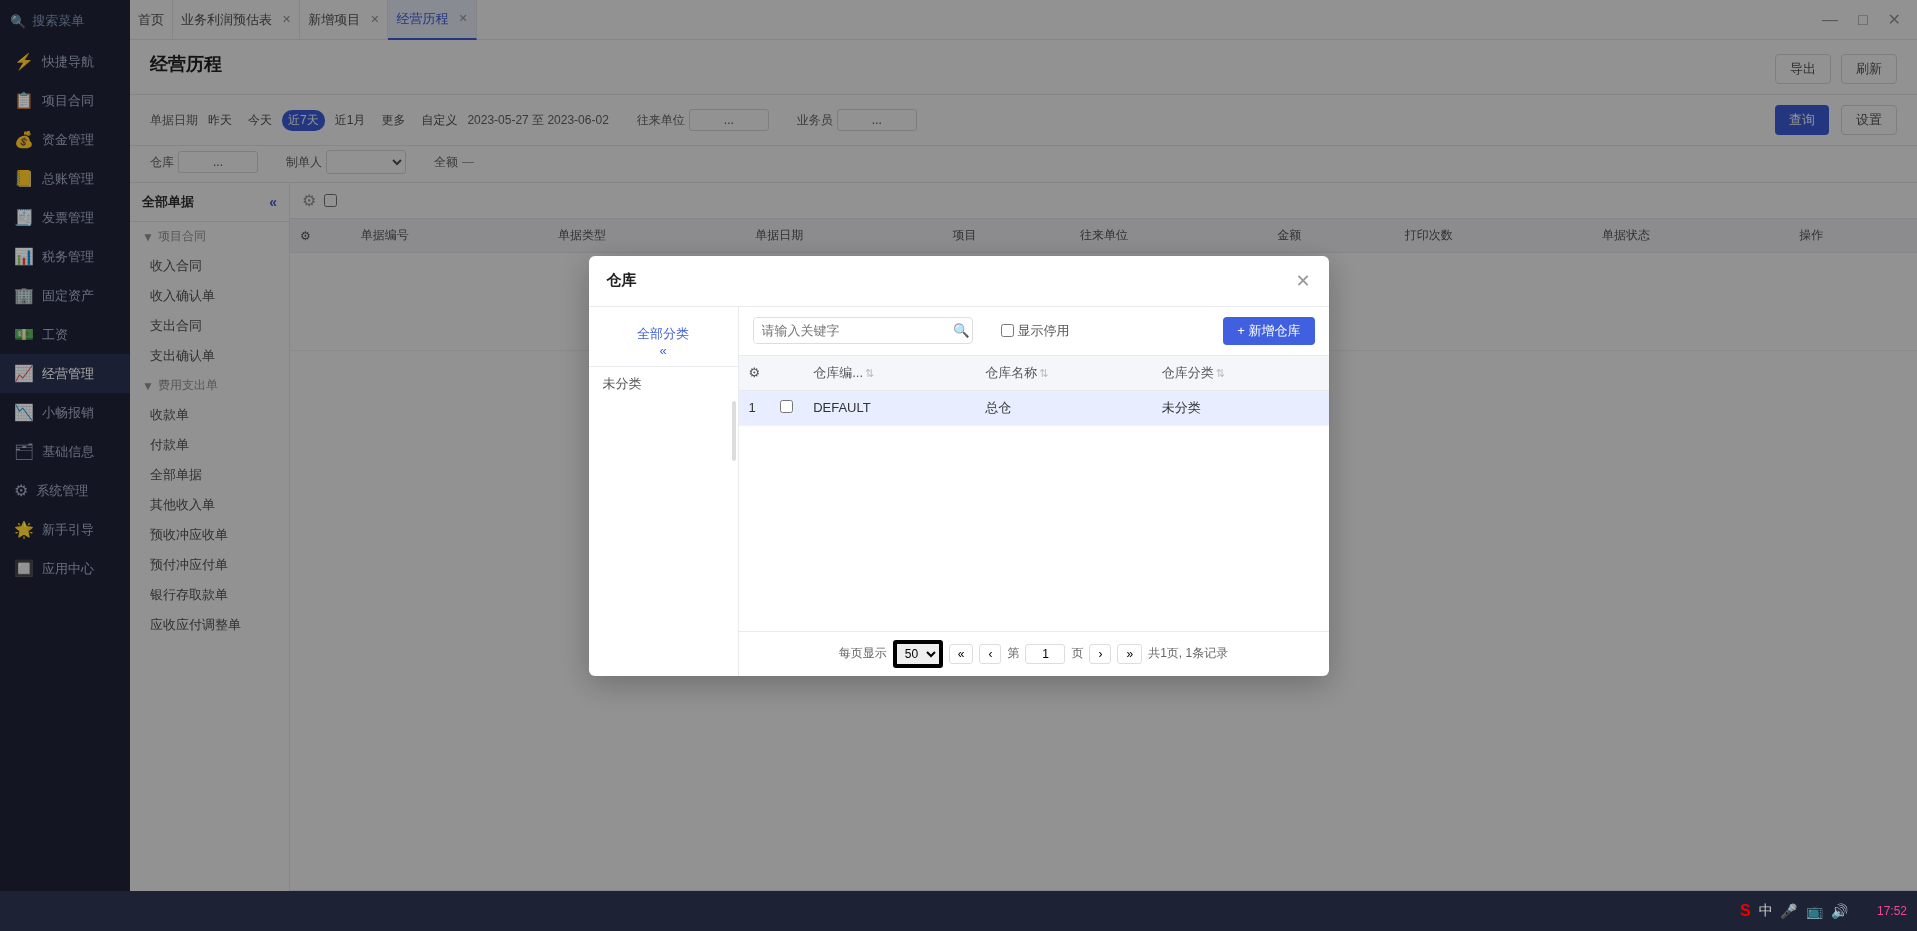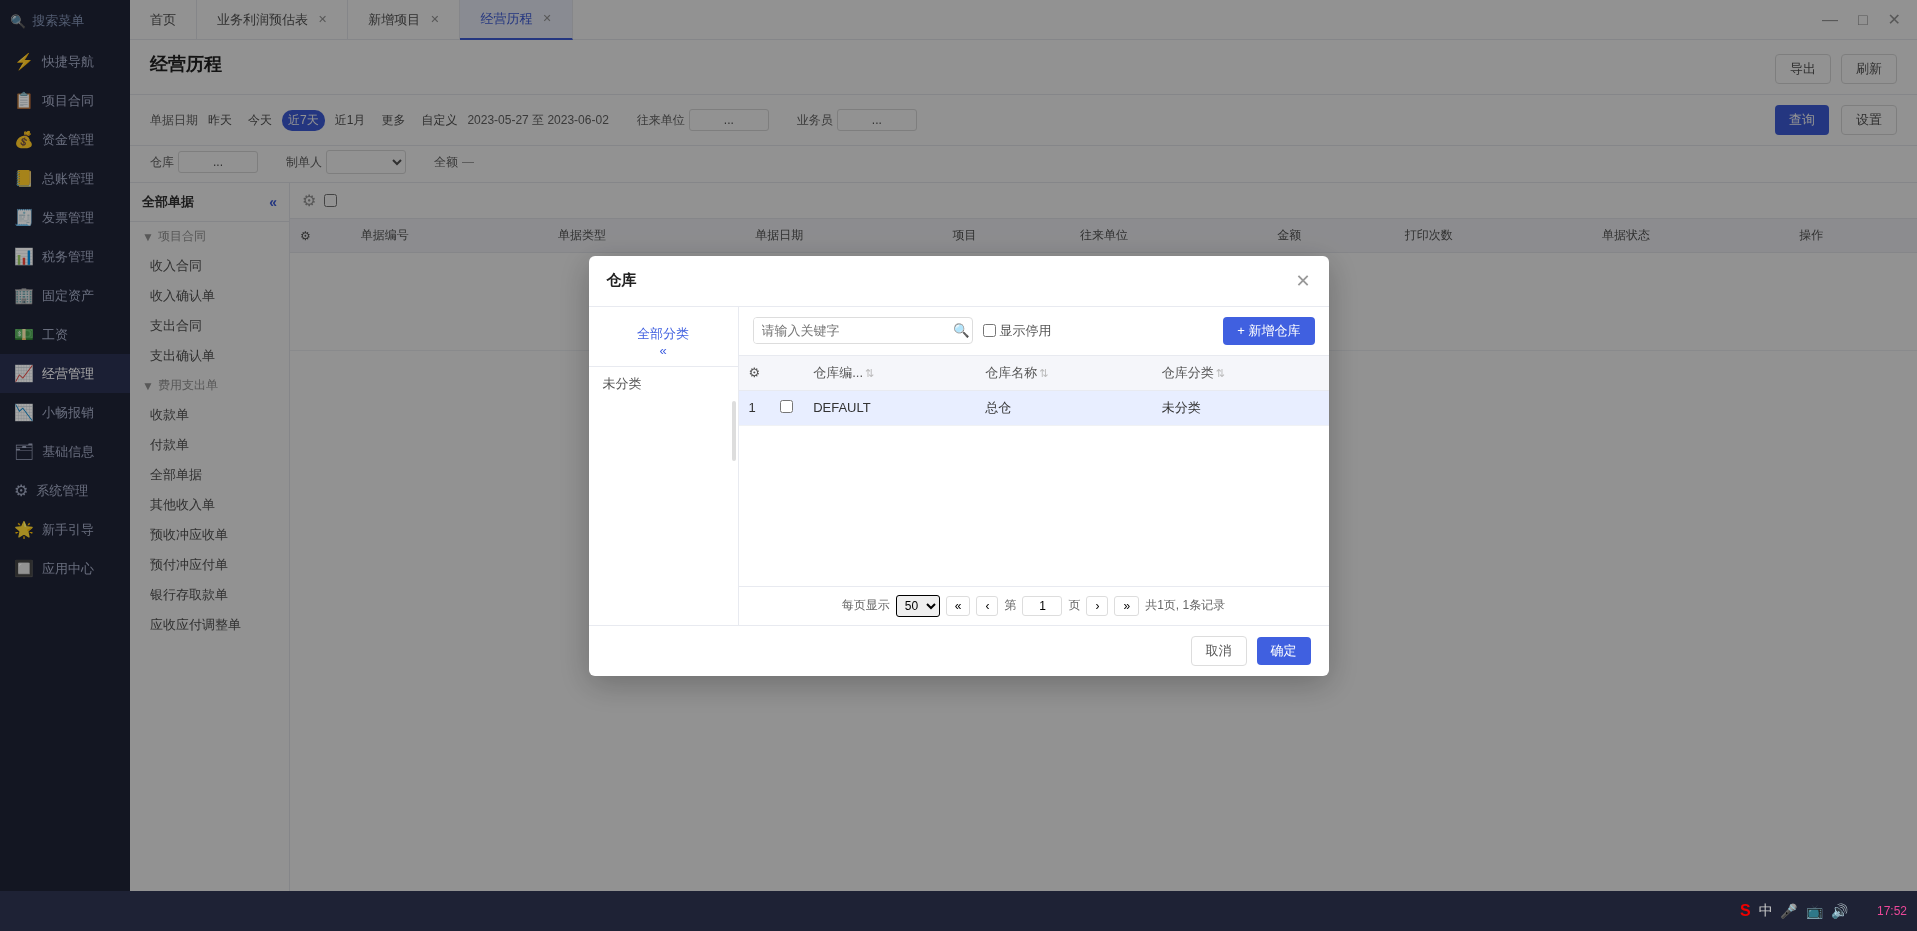--- a/index.html
+++ b/index.html
@@ -15,21 +15,21 @@
     .sidebar-item.active { background: #2a3050; color: #fff; }
     .sidebar-item .icon { font-size: 16px; }
     .sidebar-bottom { margin-top: auto; padding: 10px 14px; display: flex; align-items: center; gap: 10px; border-top: 1px solid #2a3050; }
     .sidebar-bottom-icon { color: #8090b0; cursor: pointer; font-size: 16px; }
 
     
     .main-area { flex: 1; display: flex; flex-direction: column; overflow: hidden; }
 
     
     .tab-bar { background: #fff; display: flex; align-items: center; height: 40px; border-bottom: 1px solid #e8eaf0; padding: 0 0 0 0; flex-shrink: 0; }
-    .tab { display: flex; align-items: center; padding: 0 20px; height: 40px; font-size: 13px; color: #555; cursor: pointer; border-right: 1px solid #e8eaf0; gap: 6px; }
+    .tab { display: flex; align-items: center; padding: 0 8px; height: 40px; font-size: 13px; color: #555; cursor: pointer; border-right: 1px solid #e8eaf0; gap: 6px; }
     .tab.active { background: #f0f3ff; color: #4060e0; border-bottom: 2px solid #4060e0; }
     .tab .close-icon { font-size: 11px; color: #999; margin-left: 4px; }
     .window-controls { margin-left: auto; display: flex; align-items: center; padding-right: 10px; gap: 8px; }
     .win-btn { font-size: 16px; color: #999; cursor: pointer; padding: 2px 6px; }
 
     
     .page-header { background: #fff; padding: 12px 20px 0 20px; border-bottom: 1px solid #e8eaf0; flex-shrink: 0; }
     .page-title { font-size: 18px; font-weight: bold; color: #222; margin-bottom: 10px; }
 
     
@@ -62,40 +62,40 @@
     th { background: #f5f6fa; color: #555; font-weight: normal; padding: 8px 10px; border-bottom: 1px solid #e8eaf0; text-align: left; white-space: nowrap; }
     td { padding: 8px 10px; border-bottom: 1px solid #f0f2f5; color: #333; white-space: nowrap; }
     .empty-tip { text-align: center; padding: 40px; color: #999; }
 
     
     .bottom-bar { background: #fff; border-top: 1px solid #e8eaf0; display: flex; align-items: center; padding: 6px 16px; justify-content: space-between; flex-shrink: 0; font-size: 12px; color: #666; }
     .pagination { display: flex; align-items: center; gap: 6px; }
     .page-info { color: #999; }
     .page-nav-btn { border: 1px solid #ddd; background: #fff; padding: 2px 8px; border-radius: 3px; cursor: pointer; font-size: 12px; }
     .page-input { border: 1px solid #ddd; border-radius: 3px; width: 40px; text-align: center; font-size: 12px; padding: 2px; }
-    .per-page-select { border: 1px solid #000000; border-radius: 3px; font-size: 12px; padding: 2px 4px; }
+    .per-page-select { border: 4px solid #000000; border-radius: 3px; font-size: 12px; padding: 2px 4px; }
 
     
     .taskbar { position: fixed; bottom: 0; left: 0; right: 0; height: 40px; background: #1e2235; display: flex; align-items: center; justify-content: flex-end; padding: 0 10px; z-index: 9999; }
     .taskbar-time { color: #ec4899; font-size: 12px; margin-left: 28px; }
     .taskbar-icons { display: flex; gap: 8px; align-items: center; }
     .taskbar-icon { color: #ccc; font-size: 14px; }
 
     
     .overlay { position: fixed; top: 0; left: 0; right: 0; bottom: 0; background: rgba(0,0,0,0.35); z-index: 100; display: flex; align-items: center; justify-content: center; }
 
     
     .dialog { background: #fff; border-radius: 6px; box-shadow: 0 8px 32px rgba(0,0,0,0.25); width: 740px; min-height: 420px; display: flex; flex-direction: column; z-index: 101; }
     .dialog-header { display: flex; align-items: center; justify-content: space-between; padding: 14px 18px; border-bottom: 1px solid #e8eaf0; }
     .dialog-title { font-size: 15px; font-weight: bold; color: #222; }
     .dialog-close { font-size: 18px; color: #999; cursor: pointer; }
     .dialog-body { flex: 1; display: flex; overflow: hidden; }
     .dialog-left { width: 150px; border-right: 1px solid #e8eaf0; padding: 10px 0; flex-shrink: 0; }
     .dialog-right { flex: 1; display: flex; flex-direction: column; overflow: hidden; }
-    .dialog-toolbar { display: flex; align-items: center; padding: 10px 14px; gap: 10px; border-bottom: 1px solid #e8eaf0; }
+    .dialog-toolbar { display: flex; align-items: center; padding: 10px 14px; gap: 28px; border-bottom: 1px solid #e8eaf0; }
     .dialog-search { display: flex; align-items: center; border: 1px solid #ddd; border-radius: 4px; overflow: hidden; flex: 1; max-width: 220px; }
     .dialog-search input { border: none; outline: none; padding: 5px 8px; font-size: 13px; flex: 1; color: #333; }
     .dialog-search .search-btn { padding: 4px 8px; background: transparent; border: none; cursor: pointer; color: #999; }
     .dialog-checkbox { display: flex; align-items: center; gap: 4px; font-size: 13px; color: #555; }
     .dialog-checkbox input { cursor: pointer; }
     .dialog-add-btn { margin-left: auto; }
     .dialog-table { flex: 1; overflow: auto; }
     .dialog-table table { width: 100%; border-collapse: collapse; font-size: 13px; }
     .dialog-table th { background: #f5f6fa; color: #555; font-weight: normal; padding: 8px 10px; border-bottom: 1px solid #e8eaf0; text-align: left; white-space: nowrap; }
     .dialog-table td { padding: 8px 10px; border-bottom: 1px solid #f0f2f5; color: #333; }
@@ -417,24 +417,20 @@
           <span>第</span>
           <input type="text" class="page-input" value="1" style="">
           <span>页</span>
           <button class="page-nav-btn">›</button>
           <button class="page-nav-btn">»</button>
           <span>共1页, 1条记录</span>
         </div>
       </div>
     </div>
 
-    <div class="dialog-footer">
-      <button class="action-btn btn-default">取消</button>
-      <button class="action-btn btn-primary">确定</button>
-    </div>
   </div>
 </div>
 
 <div class="taskbar">
   <div class="taskbar-icons">
     <span class="taskbar-icon" style="color:#e00; font-weight:bold; font-size:16px;">S</span>
     <span class="taskbar-icon">中</span>
     <span class="taskbar-icon">🎤</span>
     <span class="taskbar-icon">📺</span>
     <span class="taskbar-icon">🔊</span>

